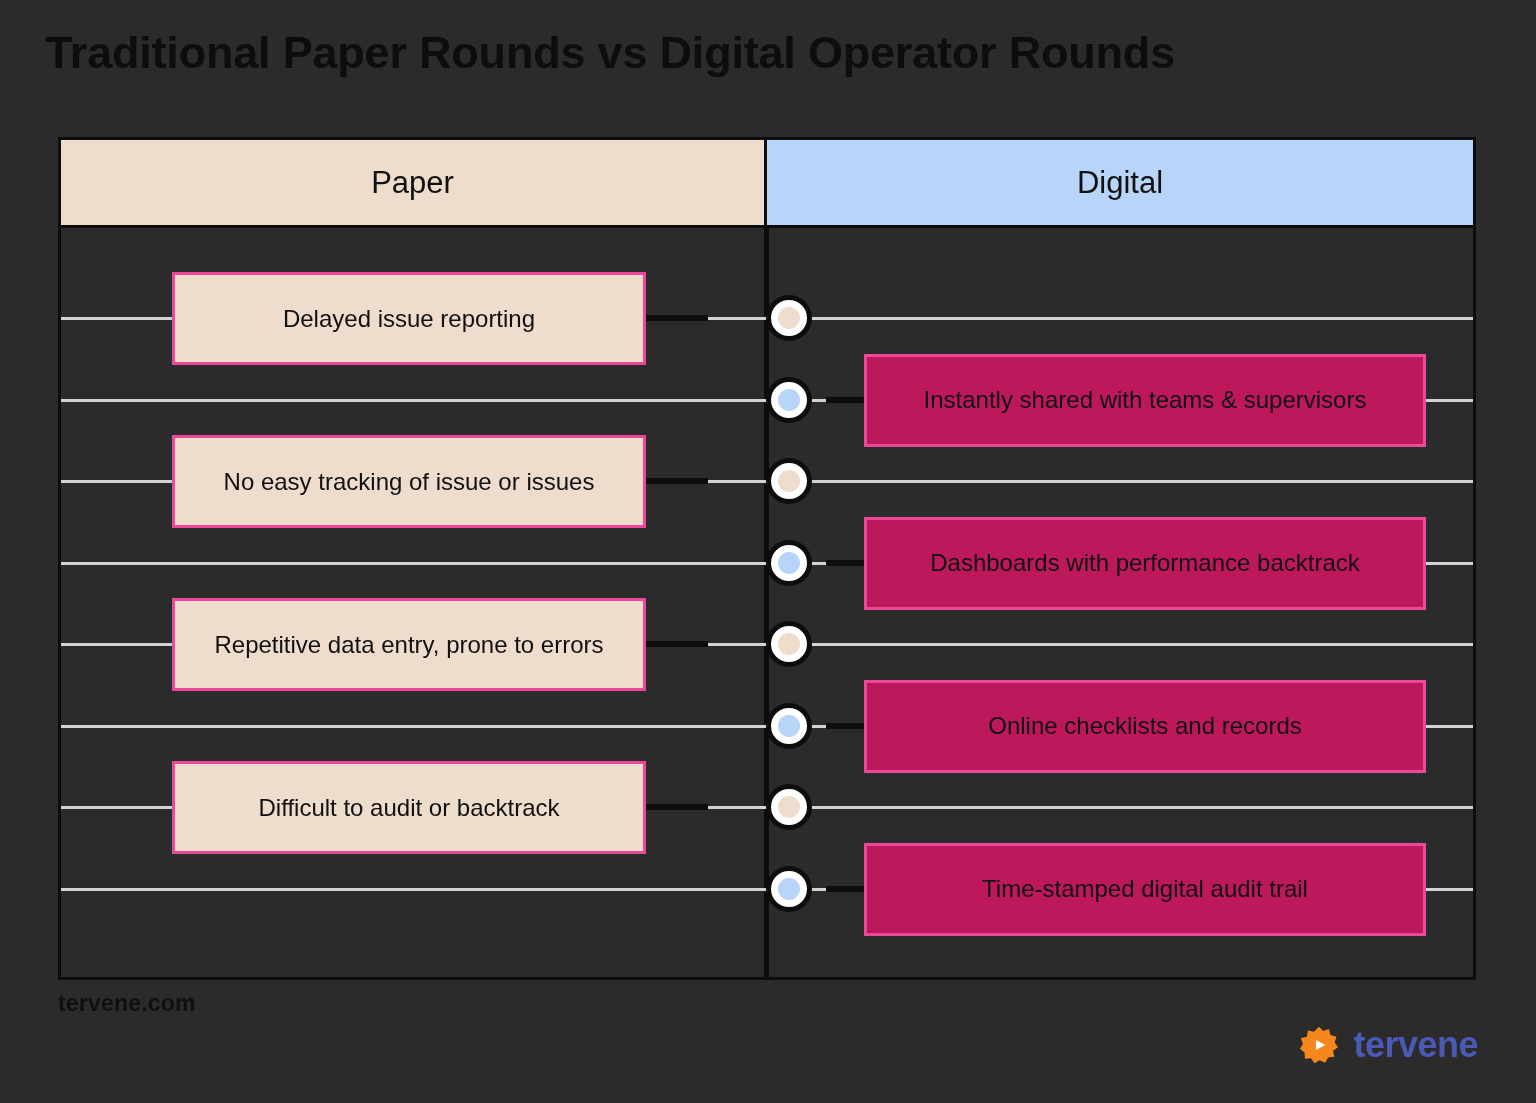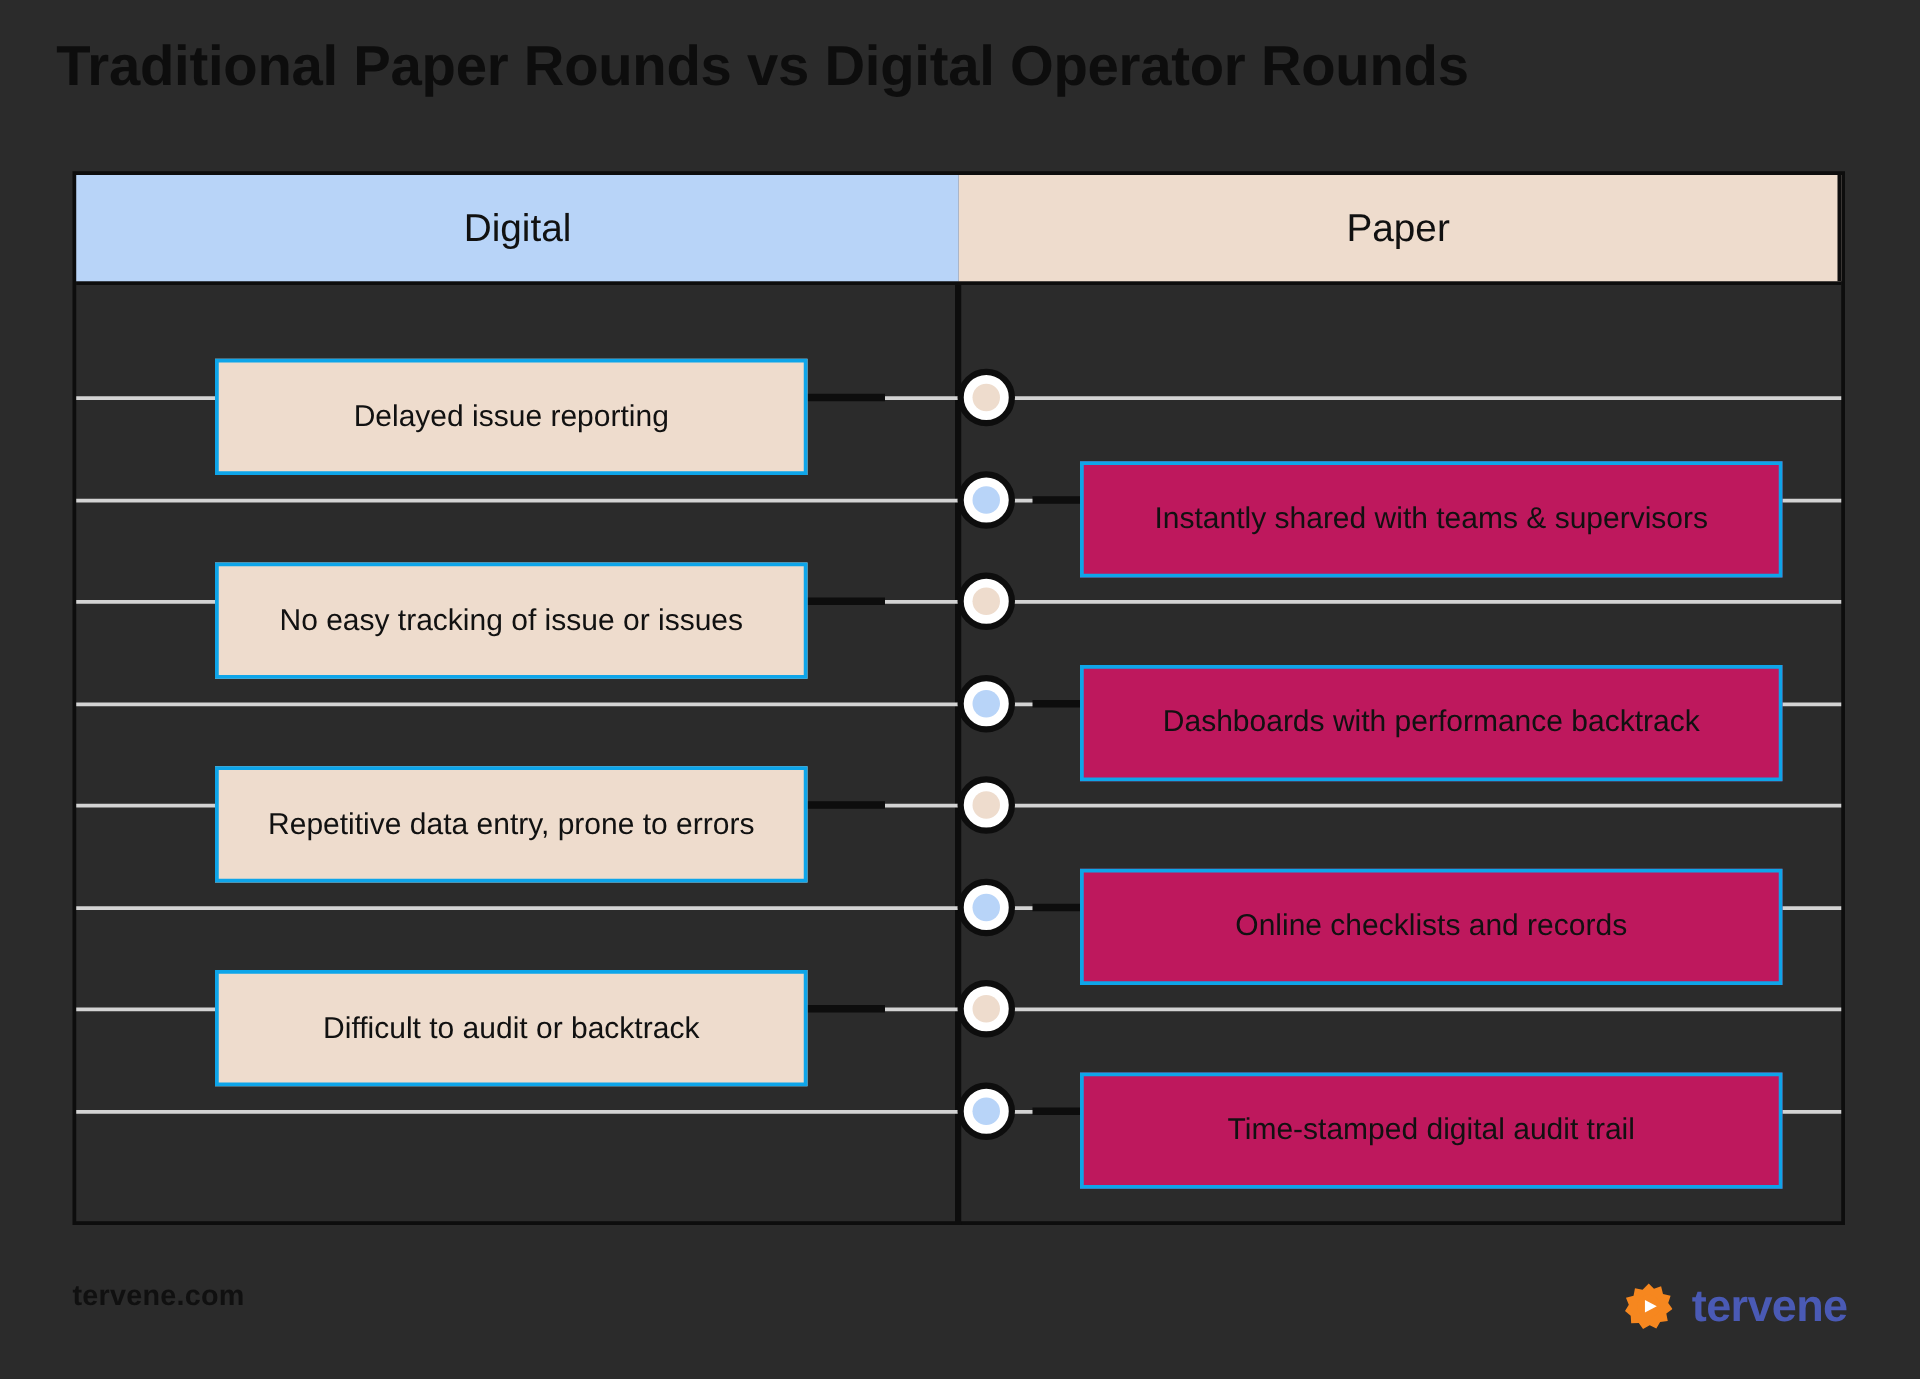--- a/index.html
+++ b/index.html
@@ -140,51 +140,50 @@
     height: 22px;
     border-radius: 50%;
   }
   .node-core.paper   { background: #eedccd; }
   .node-core.digital { background: #b8d4f8; }
 
   
   .box {
     position: absolute;
     height: 93px;
-    border: 3px solid #0ea5e9;
+    border: 3px solid #ec4899;
     box-sizing: border-box;
     display: flex;
     align-items: center;
     justify-content: center;
     text-align: center;
     font-size: 24px;
     color: #111;
     padding: 0 14px;
     z-index: 4;
     white-space: nowrap;
-    margin-top: 15px;
   }
   .box.paper {
     background: #eedccd;
     right: 827px;
     width: 474px;
     top: -46px;
   }
   .box.digital {
     background: #be185d;
     left: 803px;
     width: 562px;
     top: -46px;
   }
 
   
   .footer-url {
     position: absolute;
     left: 58px;
-    top: 1023px;
+    top: 990px;
     font-size: 23px;
     font-weight: bold;
     color: #101010;
     letter-spacing: 0.2px;
   }
   .brand {
     position: absolute;
     right: 58px;
     top: 1026px;
     display: flex;
@@ -205,22 +204,22 @@
   }
 </style>
 </head>
 <body>
 
 <div class="title">Traditional Paper Rounds vs Digital Operator Rounds</div>
 
 <div class="panel">
 
   <div class="panel-header">
+    <div class="hdr-cell hdr-paper">Paper</div>
     <div class="hdr-cell hdr-digital">Digital</div>
-    <div class="hdr-cell hdr-paper">Paper</div>
   </div>
 
   <div class="panel-body">
     <div class="spine"></div>
     <div id="rows-host">
         <div class="row" style="top: 90px;">
           <div class="row-line"></div>
           <div class="connector left" style="width: 120px;"></div>
           <div class="node">
             <div class="node-core paper"></div>

